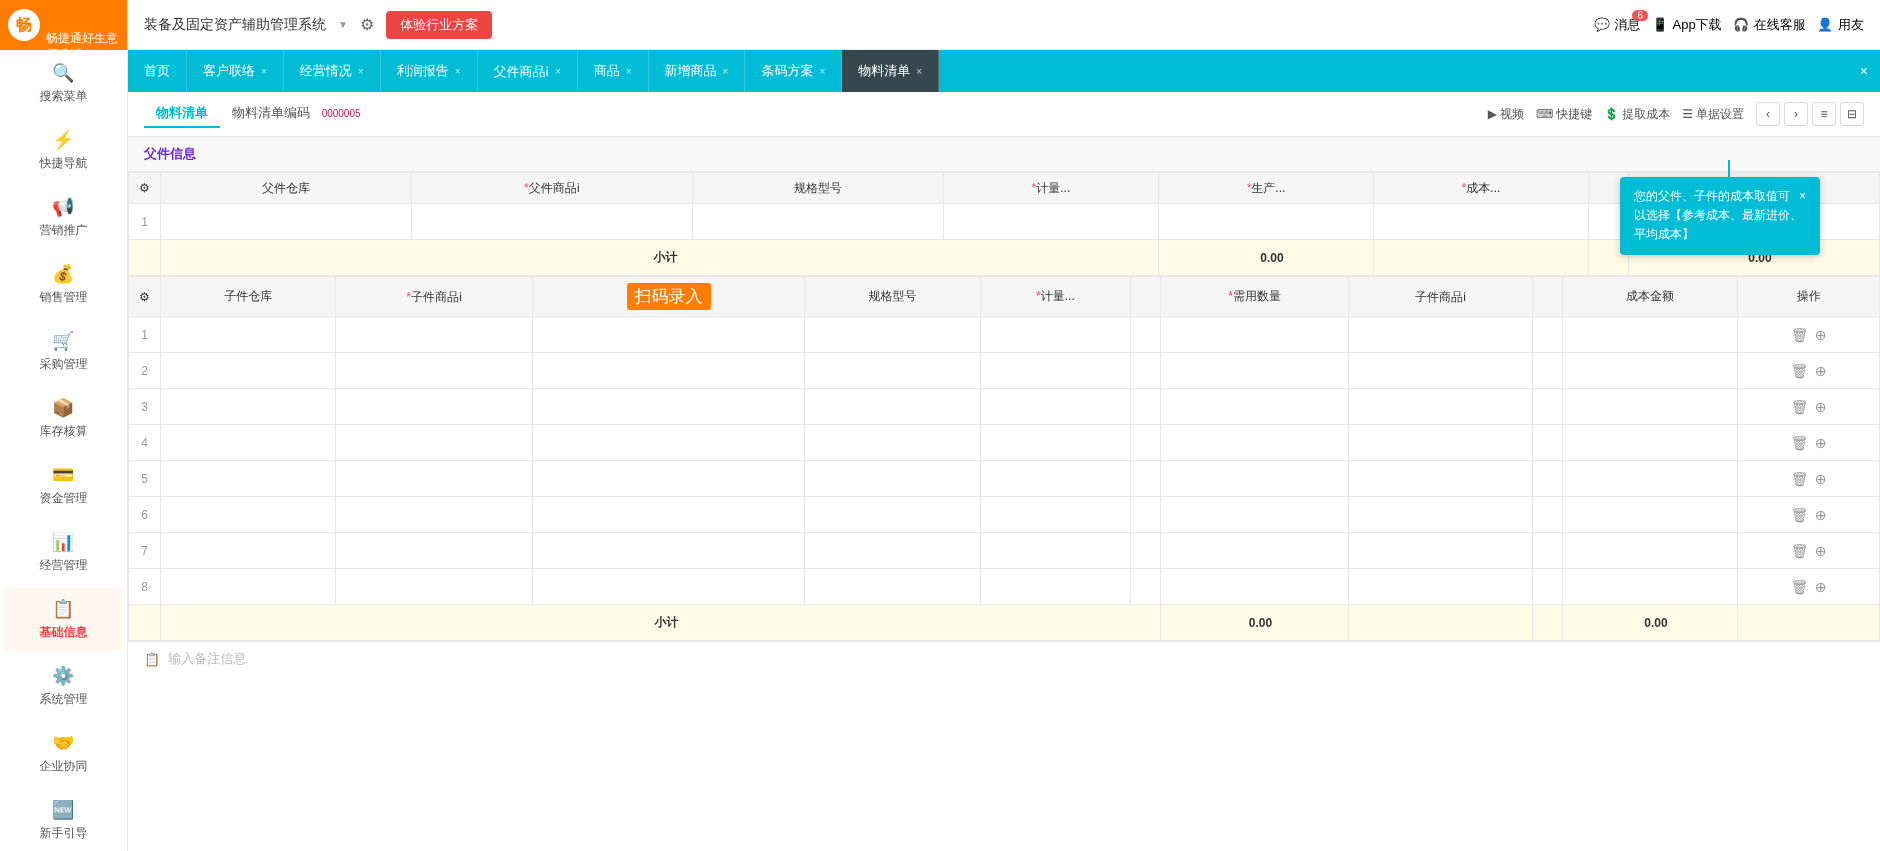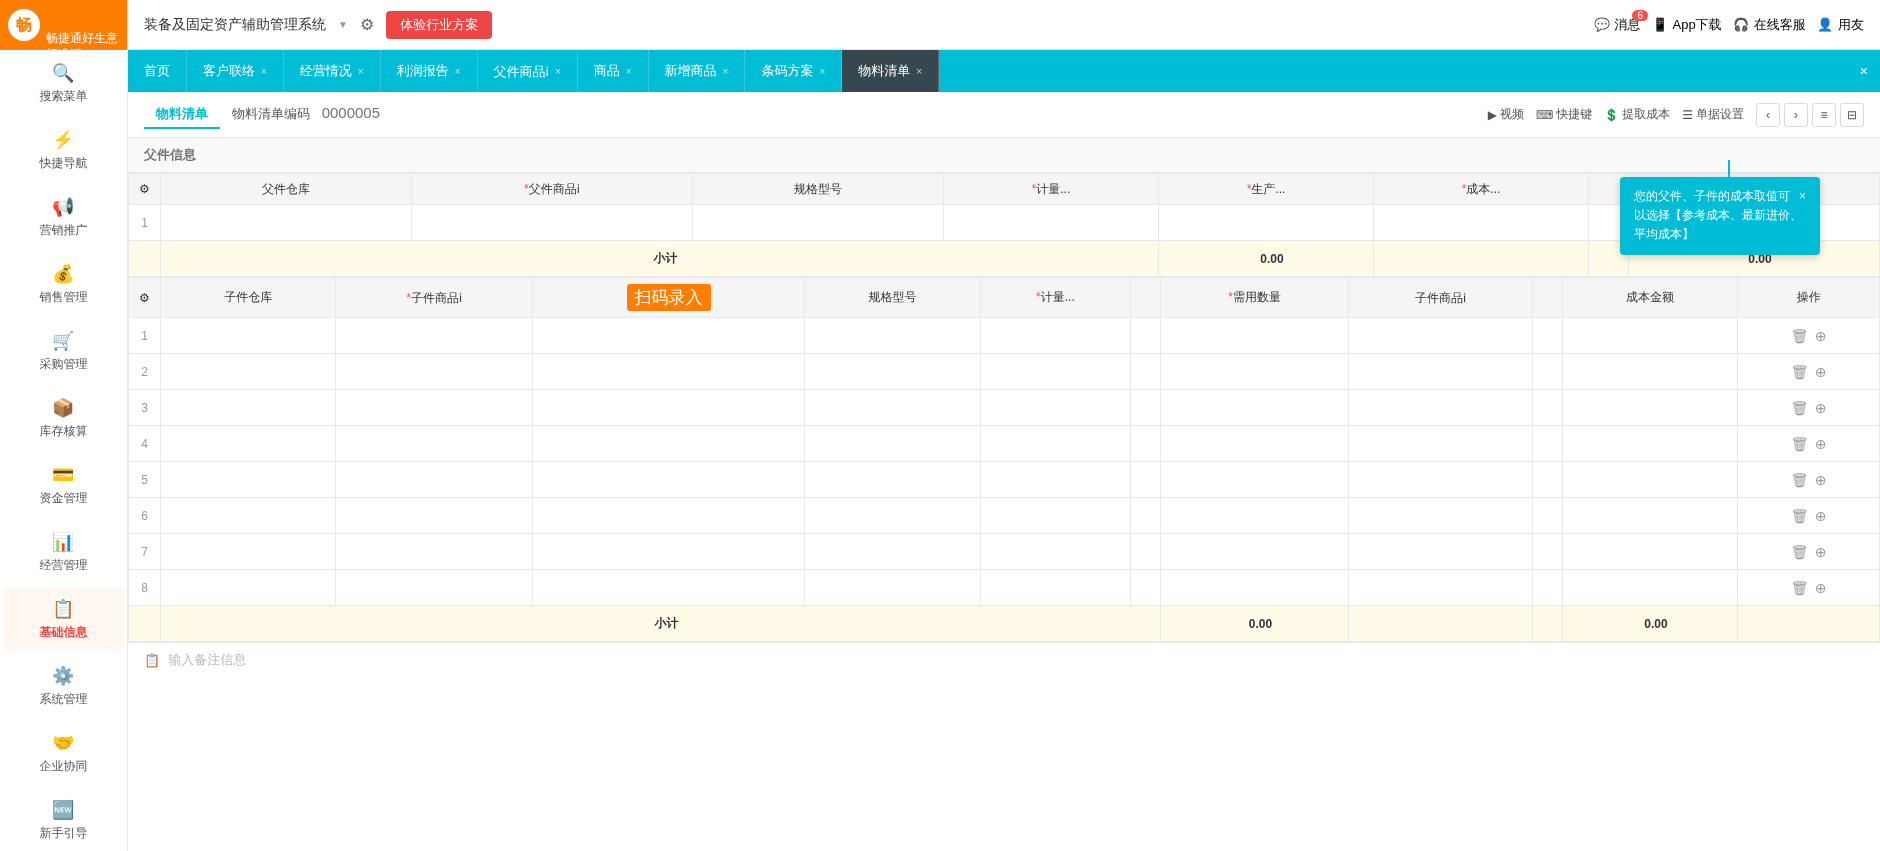--- a/index.html
+++ b/index.html
@@ -163,41 +163,41 @@
       font-size: 13px;
       border-bottom: 2px solid transparent;
     }
     .sub-tab.active {
       color: #00bcd4;
       border-bottom: 2px solid #00bcd4;
       font-weight: bold;
     }
     .sub-tab-code {
       margin-left: 8px;
-      font-size: 15px;
-      color: #737373;
+      font-size: 10px;
+      color: #be185d;
     }
     .sub-tab-actions {
       margin-left: auto;
       display: flex;
       align-items: center;
       gap: 12px;
       font-size: 12px;
       color: #555;
     }
     .sub-tab-action {
       display: flex; align-items: center; gap: 3px;
       cursor: pointer;
     }
 
     
     .section-title {
       padding: 8px 16px;
       font-size: 13px;
-      color: #737373;
+      color: #6d28d9;
       font-weight: bold;
       background: #f9f9f9;
       border-bottom: 1px solid #e8e8e8;
     }
 
     
     .data-table {
       width: 100%;
       border-collapse: collapse;
       font-size: 12px;

